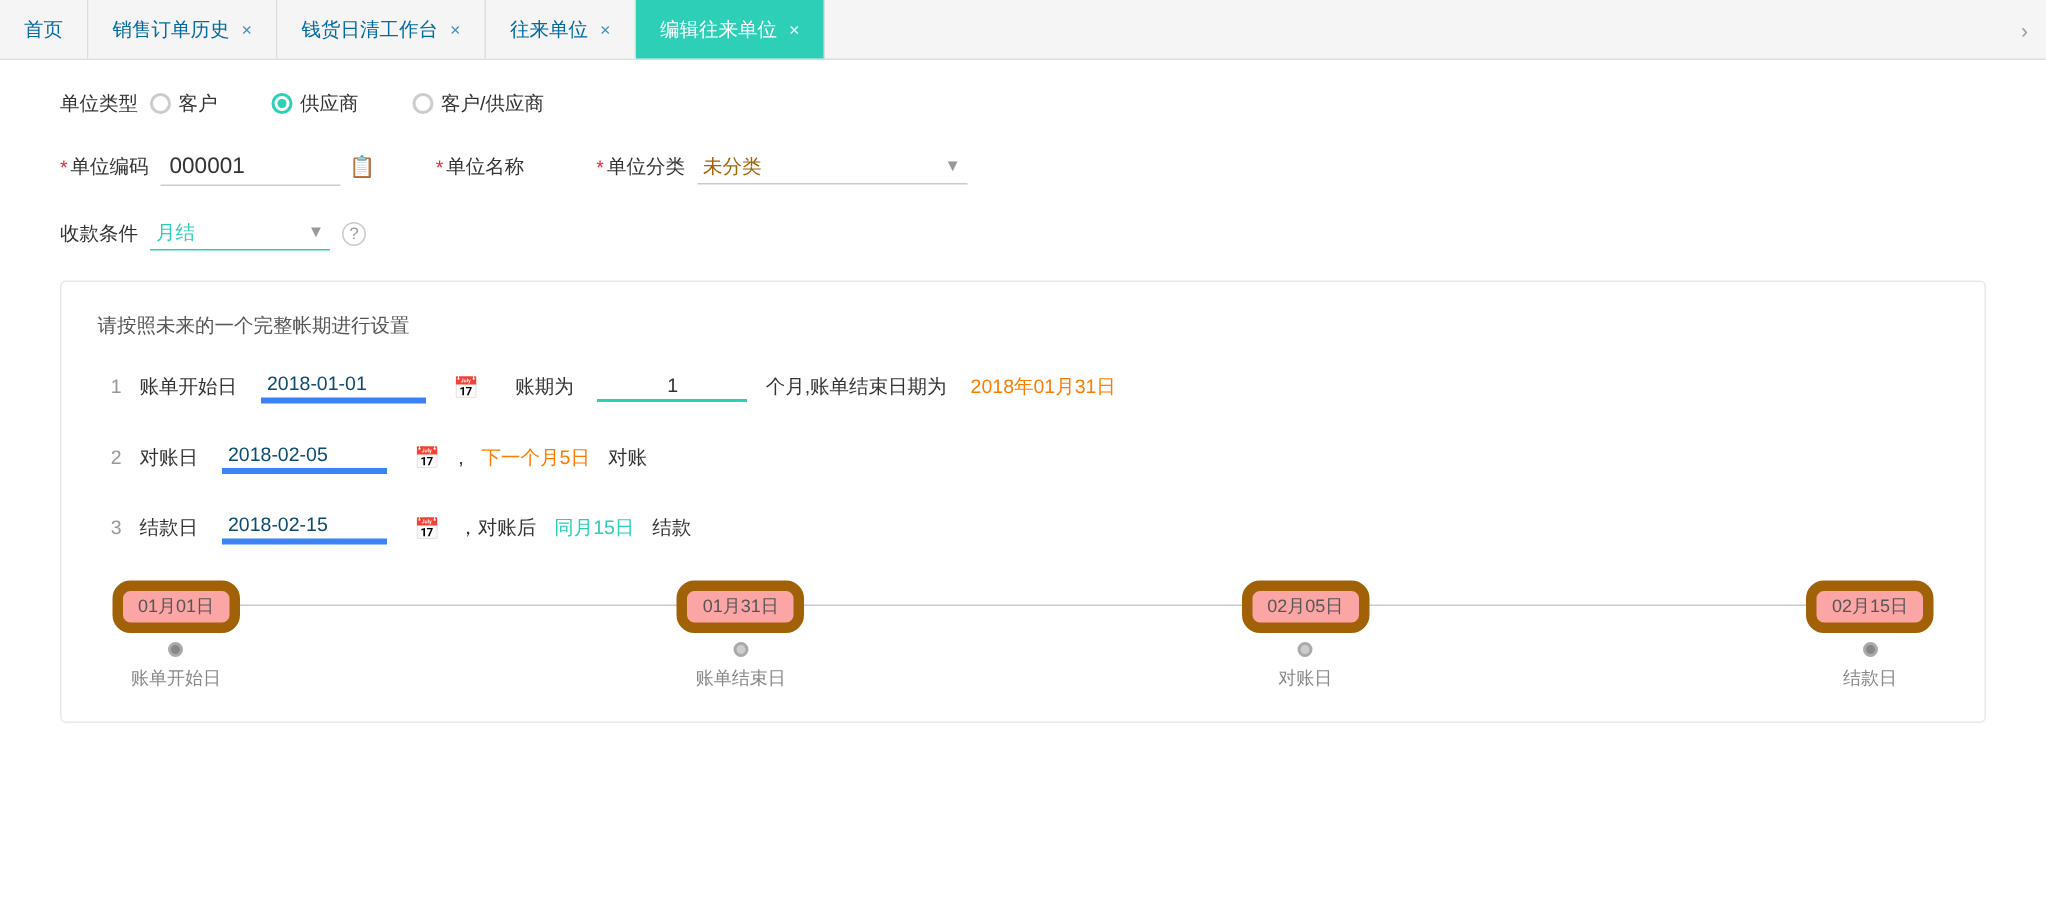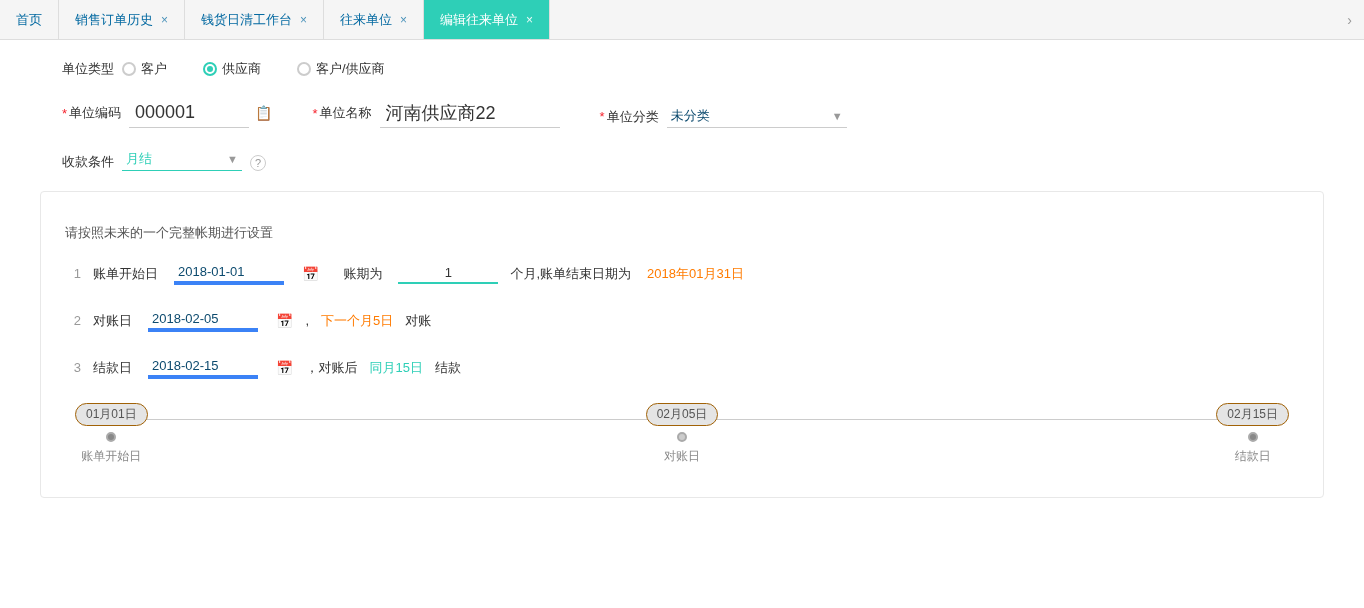--- a/index.html
+++ b/index.html
@@ -52,23 +52,22 @@
     
     .main-content {
       background: #fff;
       min-height: 568px;
       padding: 20px 40px;
     }
 
     
     .form-row {
       display: flex;
-      align-items: flex-end;
+      align-items: center;
       margin-bottom: 20px;
-      margin-left: 22px;
     }
     .form-label {
       color: #333;
       margin-right: 8px;
       white-space: nowrap;
     }
     .required-star {
       color: #f5222d;
       margin-right: 2px;
     }
@@ -103,21 +102,21 @@
       height: 6px;
       border-radius: 50%;
       background: #2ecfb7;
     }
 
     
     .form-input {
       border: none;
       border-bottom: 1px solid #ccc;
       padding: 4px 6px;
-      font-size: 18px;
+      font-size: 15px;
       color: #333;
       outline: none;
       background: transparent;
       width: 160px;
     }
 
     .field-group {
       display: flex;
       align-items: center;
       margin-right: 40px;
@@ -150,21 +149,21 @@
       margin-left: 6px;
     }
 
     .select-wrap-gray {
       display: flex;
       align-items: center;
       cursor: pointer;
       min-width: 120px;
     }
     .select-val-gray {
-      color: #0c4a6e;
+      color: #a16207;
       font-size: 13px;
       flex: 1;
     }
 
     .help-icon {
       width: 16px;
       height: 16px;
       border-radius: 50%;
       border: 1px solid #ccc;
       color: #999;
@@ -173,21 +172,21 @@
       align-items: center;
       justify-content: center;
       margin-left: 8px;
       cursor: pointer;
     }
 
     
     .card {
       border: 1px solid #e8e8e8;
       border-radius: 4px;
-      padding: 32px 24px;
+      padding: 20px 24px;
       margin-top: 4px;
     }
 
     .card-title {
       font-size: 13px;
       color: #555;
       margin-bottom: 20px;
     }
 
     
@@ -252,26 +251,26 @@
       border-radius: 50%;
       background: #ccc;
       border: 2px solid #aaa;
       margin-bottom: 6px;
       z-index: 2;
     }
     .timeline-dot.endpoint {
       background: #888;
     }
     .timeline-badge {
-      border: 1px solid #a16207;
+      border: 7px solid #a16207;
       border-radius: 12px;
       padding: 2px 10px;
       font-size: 12px;
       color: #555;
-      background: #e5e5e5;
+      background: #fca5a5;
       white-space: nowrap;
       margin-bottom: 6px;
     }
     .timeline-sub {
       font-size: 12px;
       color: #888;
       white-space: nowrap;
     }
     .timeline-container {
       position: relative;
@@ -342,21 +341,20 @@
   <div class="form-row">
     <div class="field-group">
       <span class="required-star">*</span>
       <span class="form-label">单位编码</span>
       <input class="form-input" type="text" value="000001" style="width: 120px;">
       <span class="calendar-icon">📋</span>
     </div>
     <div class="field-group">
       <span class="required-star">*</span>
       <span class="form-label">单位名称</span>
-      <input class="form-input" type="text" value="河南供应商22" style="width: 180px;">
     </div>
     <div class="field-group">
       <span class="required-star">*</span>
       <span class="form-label">单位分类</span>
       <div class="select-wrap-gray" style="min-width:180px; border-bottom:1px solid #ccc; padding:2px 4px;">
         <span class="select-val-gray">未分类</span>
         <span class="chevron-icon">▼</span>
       </div>
     </div>
   </div>
@@ -408,20 +406,25 @@
     <div class="timeline-container" style="margin-top:24px; padding: 0 10px;">
       <div class="timeline-hline"></div>
       <div class="timeline-points-row">
 
         <div class="timeline-point">
           <div class="timeline-badge">01月01日</div>
           <div class="timeline-dot endpoint"></div>
           <div class="timeline-sub">账单开始日</div>
         </div>
 
+        <div class="timeline-point">
+          <div class="timeline-badge">01月31日</div>
+          <div class="timeline-dot"></div>
+          <div class="timeline-sub">账单结束日</div>
+        </div>
 
         <div class="timeline-point">
           <div class="timeline-badge">02月05日</div>
           <div class="timeline-dot"></div>
           <div class="timeline-sub">对账日</div>
         </div>
 
         <div class="timeline-point">
           <div class="timeline-badge">02月15日</div>
           <div class="timeline-dot endpoint"></div>

